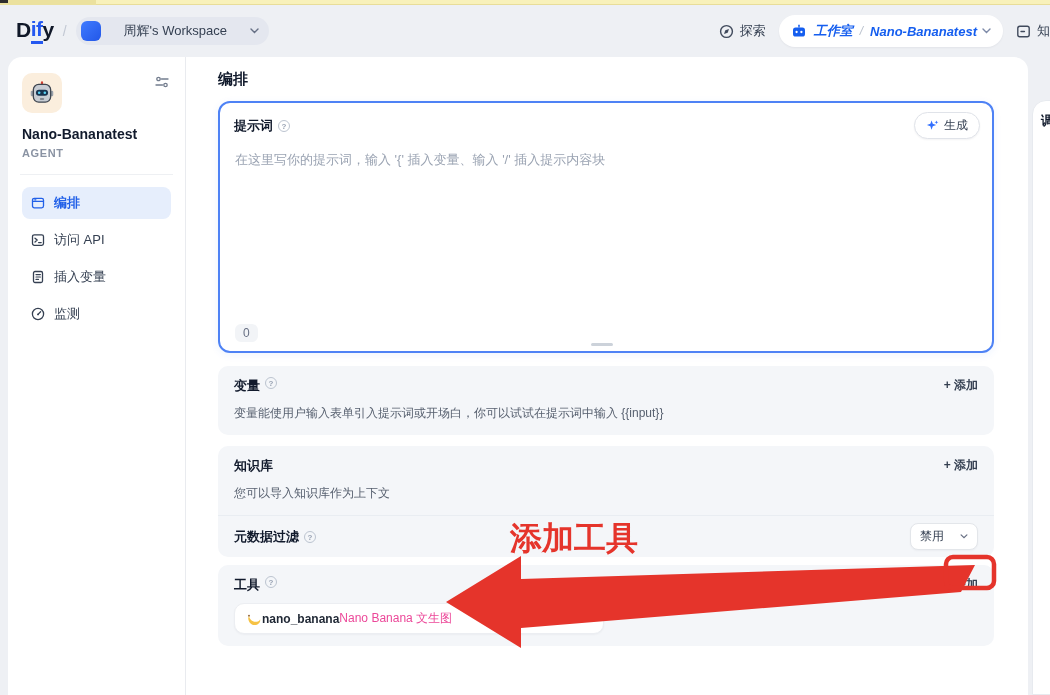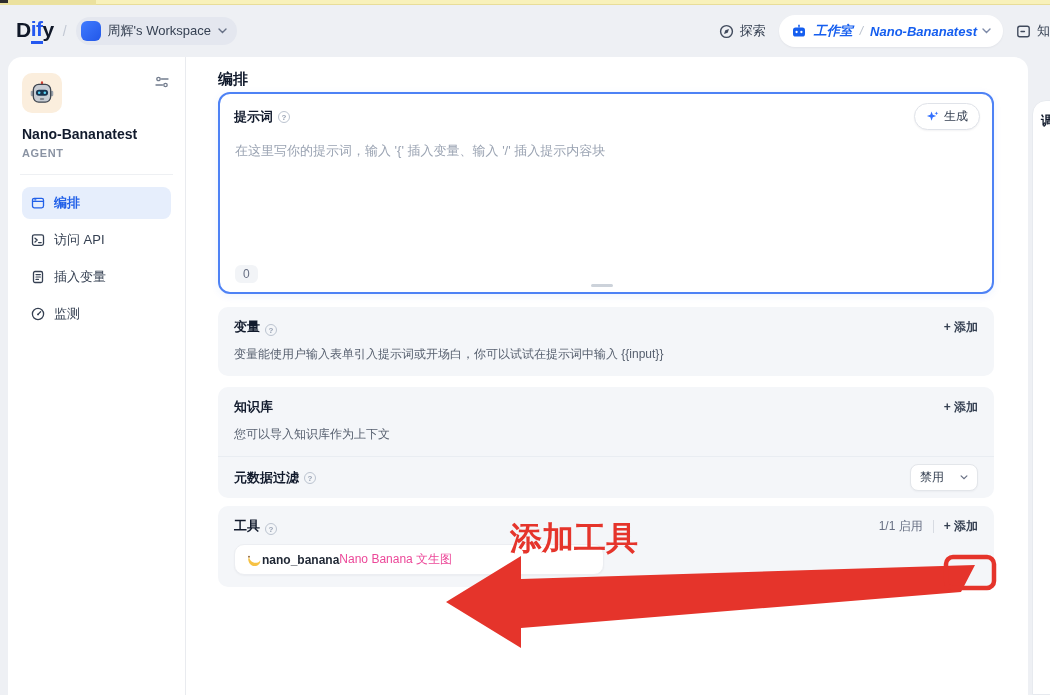--- a/index.html
+++ b/index.html
@@ -10,21 +10,21 @@
   .browser-strip { position:absolute; top:0; left:0; right:0; height:5px; background:#f8f1ba; border-bottom:1px solid #e8dd99; }
   .browser-strip .tab { position:absolute; left:0; top:0; width:96px; height:5px; background:#ebe19e; }
   .browser-strip .corner { position:absolute; left:0; top:0; width:8px; height:3px; background:#2e2e2e; }
 
   
   .topbar { position:absolute; top:5px; left:0; right:0; height:52px; display:flex; align-items:center; padding-left:16px; }
   .logo { font-size:21px; font-weight:800; letter-spacing:-0.5px; cursor:pointer; display:flex; align-items:flex-start; }
   .logo .dk { color:#101828; }
   .logo .bl { color:#2458f0; border-bottom:3px solid #2458f0; line-height:1.05; }
   .crumb-sep { color:#c2c8d3; font-size:14px; margin:0 9px; }
-  .ws-pill { display:flex; align-items:center; gap:7px; background:#e4e7ef; border-radius:999px; padding:4px 10px 4px 5px; cursor:pointer; }
+  .ws-pill { display:flex; align-items:center; gap:23px; background:#e4e7ef; border-radius:999px; padding:4px 10px 4px 5px; cursor:pointer; }
   .ws-avatar { width:20px; height:20px; border-radius:6px; background:linear-gradient(135deg,#3f7bff,#2257e8); }
   .ws-name { font-size:13px; color:#354052; }
   .topbar-right { margin-left:auto; display:flex; align-items:center; gap:13px; }
   .explore { display:flex; align-items:center; gap:6px; font-size:13px; color:#354052; cursor:pointer; }
   .studio-pill { display:flex; align-items:center; gap:7px; background:#ffffff; border-radius:999px; padding:7px 12px; box-shadow:0 1px 2px rgba(16,24,40,.05);font-style:italic; }
   .studio-label { color:#155eef; font-weight:700; font-size:13px; cursor:pointer; }
   .pill-sep { color:#b9c0cc; font-size:12px; }
   .studio-app { display:flex; align-items:center; gap:5px; cursor:pointer; }
   .studio-app-name { color:#155eef; font-weight:700; font-size:13px; }
   .knowledge-entry { display:flex; align-items:center; gap:6px; font-size:13px; color:#354052; white-space:nowrap; cursor:pointer; }
@@ -39,36 +39,36 @@
   .side-app-name { margin-top:13px; font-size:14px; font-weight:700; color:#111a2c; }
   .side-app-type { margin-top:5px; font-size:11px; font-weight:600; letter-spacing:0.6px; color:#8a93a3; }
   .side-divider { height:1px; background:#eef0f3; margin:15px -2px 12px; }
   .menu { display:flex; flex-direction:column; gap:5px; }
   .menu-item { display:flex; align-items:center; gap:9px; font-size:13px; color:#354052; padding:7px 9px; border-radius:8px; cursor:pointer; }
   .menu-item.active { background:#e6eefc; color:#2160e8; font-weight:600; }
 
   .center { flex:1; padding:13px 34px 0 32px; position:relative; }
   .center-title { font-size:15px; font-weight:700; color:#111a2c; }
 
-  .prompt-card { margin-top:3px; height:202px; background:#fff; border:2px solid #4e82f5; border-radius:12px; position:relative; box-shadow:0 2px 8px rgba(21,94,239,.07); }
+  .prompt-card { margin-top:12px; height:252px; background:#fff; border:2px solid #4e82f5; border-radius:12px; position:relative; box-shadow:0 2px 8px rgba(21,94,239,.07); }
   .prompt-head { display:flex; align-items:center; padding:9px 12px 0 14px; }
   .prompt-label { font-size:13px; font-weight:700; color:#111a2c; }
   .help { display:inline-block; width:12px; height:12px; border:1px solid #bcc4d0; border-radius:50%; margin-left:5px; color:#98a2b3; font-size:8px; line-height:11px; text-align:center; font-weight:700; cursor:pointer; vertical-align:1px; }
   .help::after { content:"?"; }
   .generate-btn { margin-left:auto; display:flex; align-items:center; gap:5px; background:#fff; border:1px solid #e0e3e9; border-radius:999px; padding:4px 11px; font-size:12px; color:#354052; cursor:pointer; box-shadow:0 1px 2px rgba(16,24,40,.05); }
   .prompt-input { display:block; width:calc(100% - 30px); height:140px; margin:12px 15px 0; border:none; outline:none; resize:none; font-family:inherit; font-size:13px; color:#101828; background:transparent; }
   .prompt-input::placeholder { color:#9aa3b2; }
   .char-pill { position:absolute; left:15px; bottom:9px; background:#f2f4f7; border-radius:6px; padding:2px 8px; font-size:12px; color:#676f83; }
   .resize-handle { position:absolute; bottom:5px; left:48%; width:22px; height:3px; border-radius:3px; background:#ccd2da; cursor:ns-resize; }
 
   .section { background:#f4f6f9; border-radius:10px; padding:0 16px; }
   .sec-vars { margin-top:13px; }
   .sec-knowledge { margin-top:11px; }
   .sec-tools { margin-top:8px; padding-bottom:12px; }
-  .section-head { display:flex; align-items:flex-end; padding-top:11px; }
+  .section-head { display:flex; align-items:flex-start; padding-top:11px; }
   .section-title { font-size:13px; font-weight:700; color:#111a2c; }
   .add-btn { margin-left:auto; font-size:12px; font-weight:600; color:#354052; cursor:pointer; }
   .section-desc { margin-top:10px; padding-bottom:13px; font-size:12px; color:#57606f; }
   .metadata-row { display:flex; align-items:center; border-top:1px solid #e9edf2; margin:0 -16px; padding:7px 16px; }
   .disable-btn { margin-left:auto; display:flex; align-items:center; gap:16px; background:#fff; border:1px solid #e3e6ea; border-radius:8px; padding:4px 9px; font-size:12px; color:#354052; cursor:pointer; box-shadow:0 1px 2px rgba(16,24,40,.04); }
   .tools-right { margin-left:auto; display:flex; align-items:center; gap:10px; }
   .enabled-count { font-size:12px; color:#676f83; }
   .v-divider { width:1px; height:13px; background:#d7dbe2; }
   .tool-pill { margin-top:9px; width:370px; background:#fff; border:1px solid #eceef2; border-radius:10px; padding:6px 11px; display:flex; align-items:center; gap:0; box-shadow:0 1px 2px rgba(16,24,40,.04); cursor:pointer; }
   .tool-name { font-size:12px; font-weight:600; color:#1f2734; }

